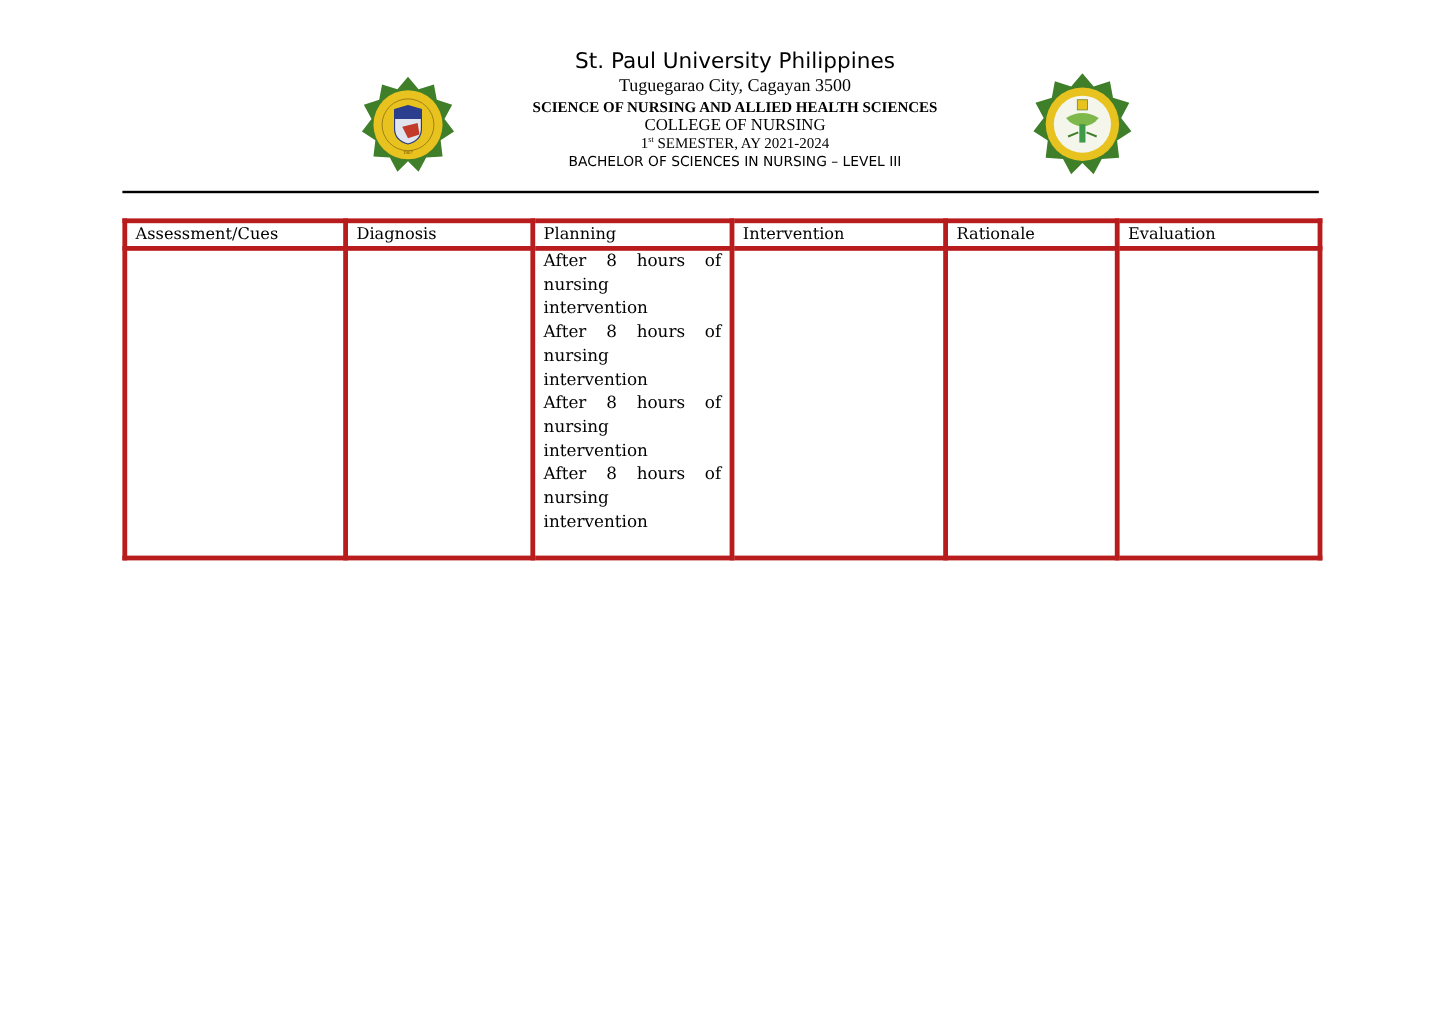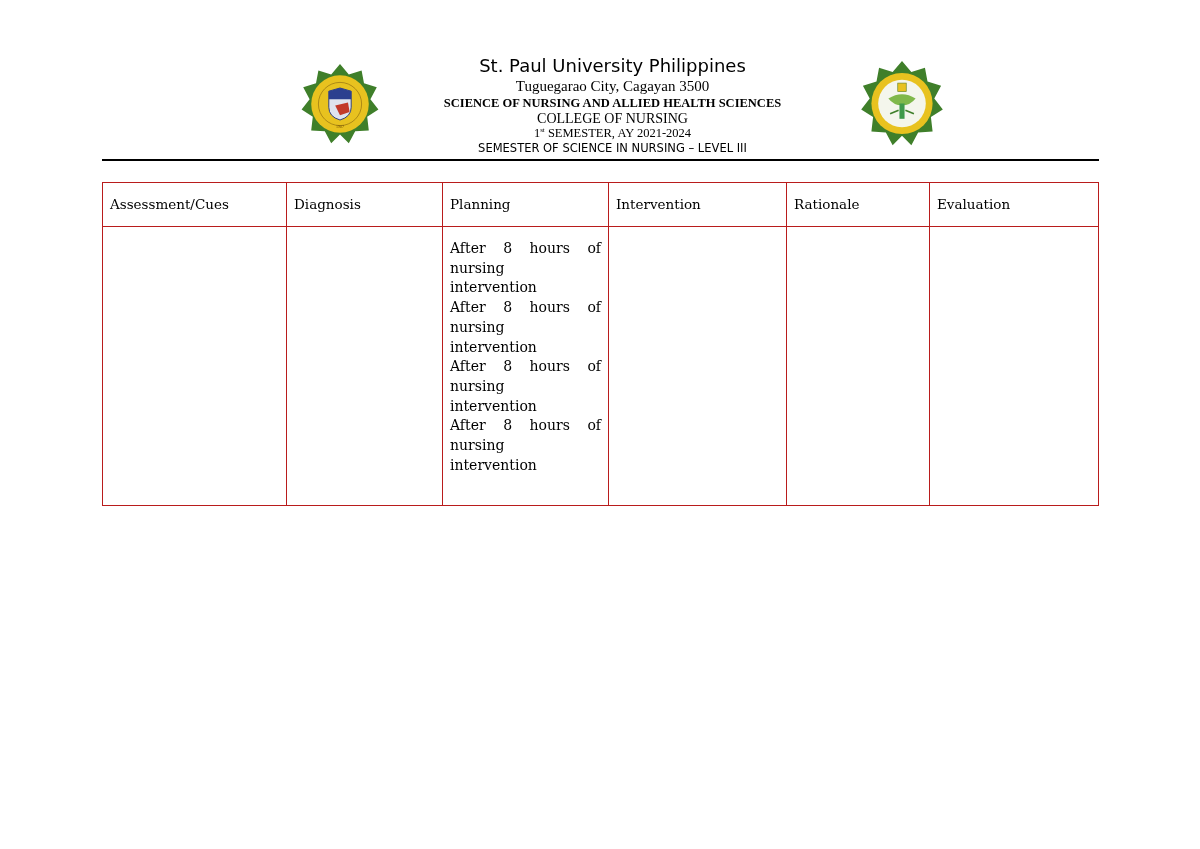--- a/index.html
+++ b/index.html
@@ -3,33 +3,33 @@
   <meta charset="utf-8">
   <style>
     html, body { margin: 0; padding: 0; background: #ffffff; }
     body { width: 1200px; height: 849px; position: relative; overflow: hidden; color: #000; }
     .page { position: absolute; left: 0; top: 0; width: 1200px; height: 849px; background: #fff; }
 
     .logo { position: absolute; }
     .logo-left { left: 300px; top: 64px; width: 80px; height: 80px; }
     .logo-right { left: 857px; top: 61px; width: 90px; height: 85px; }
 
-    .header { position: absolute; left: 380px; width: 465px; top: 54px; text-align: center; }
+    .header { position: absolute; left: 380px; width: 465px; top: 40px; text-align: center; }
     .univ { font-family: "DejaVu Sans", sans-serif; font-size: 18px; line-height: 24px; margin: 0; }
     .city { font-family: "Liberation Serif", serif; font-size: 15px; line-height: 17px; }
     .school { font-family: "Liberation Serif", serif; font-size: 12.5px; font-weight: bold; line-height: 16px; }
     .college { font-family: "Liberation Serif", serif; font-size: 14px; line-height: 15px; }
     .sem { font-family: "Liberation Serif", serif; font-size: 12.5px; line-height: 15px; }
     .sem sup { font-size: 7px; line-height: 0; vertical-align: 5px; text-align: center; }
     .prog { font-family: "DejaVu Sans", sans-serif; font-size: 11.5px; line-height: 15px; }
 
     .rule { position: absolute; left: 102px; top: 159px; width: 997px; height: 2px; background: #000; }
 
     table.ncp { position: absolute; left: 102px; top: 182px; width: 996px; border-collapse: collapse; table-layout: fixed; font-family: "DejaVu Serif", serif; }
-    table.ncp th, table.ncp td { border: 1px solid #b91c1c; padding: 12px 7px; vertical-align: top; }
+    table.ncp th, table.ncp td { border: 4px solid #b91c1c; padding: 0 7px; vertical-align: top; }
     table.ncp th { font-weight: normal; text-align: left; font-size: 13.5px; height: 19px; line-height: 19px; }
     table.ncp td { height: 254px; font-size: 14px; line-height: 19.7px; }
     .plan-item { text-align: justify; text-align-last: left; }
     .plan-first { text-align: justify; text-align-last: justify; display: block; }
   </style>
 </head>
 <body>
 
 <div class="page">
 
@@ -42,21 +42,21 @@
     <path d="M44 52 L60 48 L62 60 L50 64 Z" fill="#c23a2a"></path>
     <text x="50" y="80" font-size="5" text-anchor="middle" fill="#6b4a00">1907</text>
   </svg>
 
   <div class="header">
     <div class="univ">St. Paul University Philippines</div>
     <div class="city">Tuguegarao City, Cagayan 3500</div>
     <div class="school">SCIENCE OF NURSING AND ALLIED HEALTH SCIENCES</div>
     <div class="college">COLLEGE OF NURSING</div>
     <div class="sem"><span>1</span><sup>st</sup><span> SEMESTER, AY 2021-2024</span></div>
-    <div class="prog">SEMESTER OF SCIENCE IN NURSING – LEVEL III</div>
+    <div class="prog">BACHELOR OF SCIENCES IN NURSING – LEVEL III</div>
   </div>
 
   <svg class="logo logo-right" viewBox="0 0 100 100">
     <polygon points="50,0 61,13 77,8 80,24 96,29 88,44 98,57 84,66 86,83 69,84 61,99 50,88 39,99 31,84 14,83 16,66 2,57 12,44 4,29 20,24 23,8 39,13" fill="#3f7f2a"></polygon>
     <circle cx="50" cy="50" r="36" fill="#e8c21f"></circle>
     <circle cx="50" cy="50" r="28" fill="#f4f6ec"></circle>
     <rect x="45" y="26" width="10" height="10" fill="#e8c21f" stroke="#6b8a2a" stroke-width="0.8"></rect>
     <path d="M34 44 Q50 34 66 44 Q60 52 50 52 Q40 52 34 44 Z" fill="#7fb84a"></path>
     <rect x="47" y="50" width="6" height="18" fill="#3f9a4a"></rect>
     <path d="M36 62 L46 58 M64 62 L54 58" stroke="#3f7f2a" stroke-width="2"></path>

